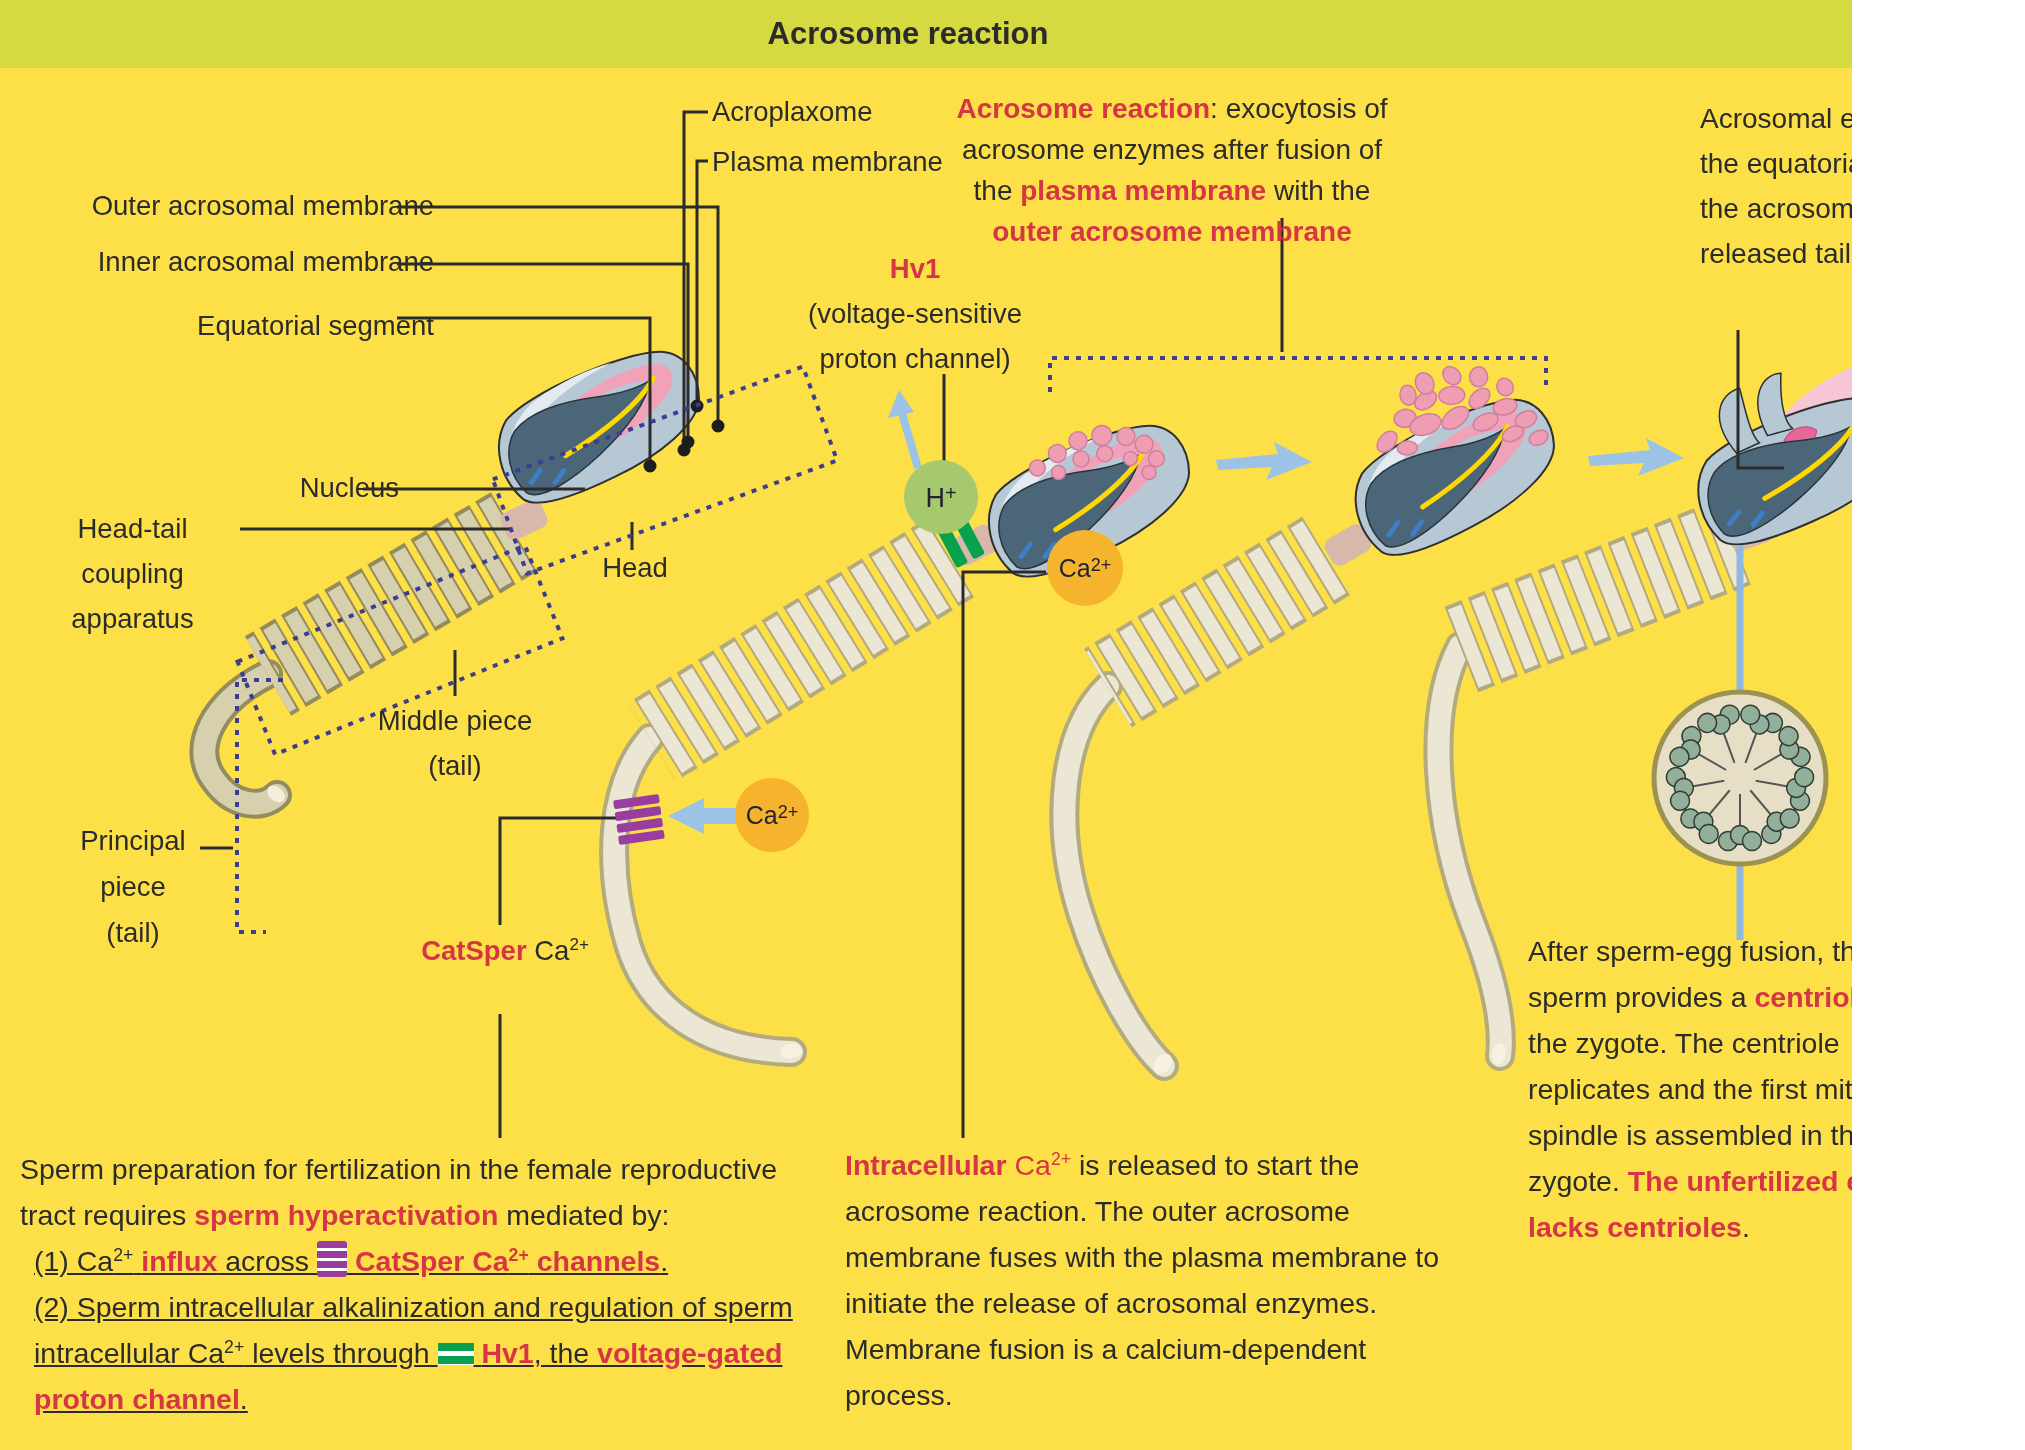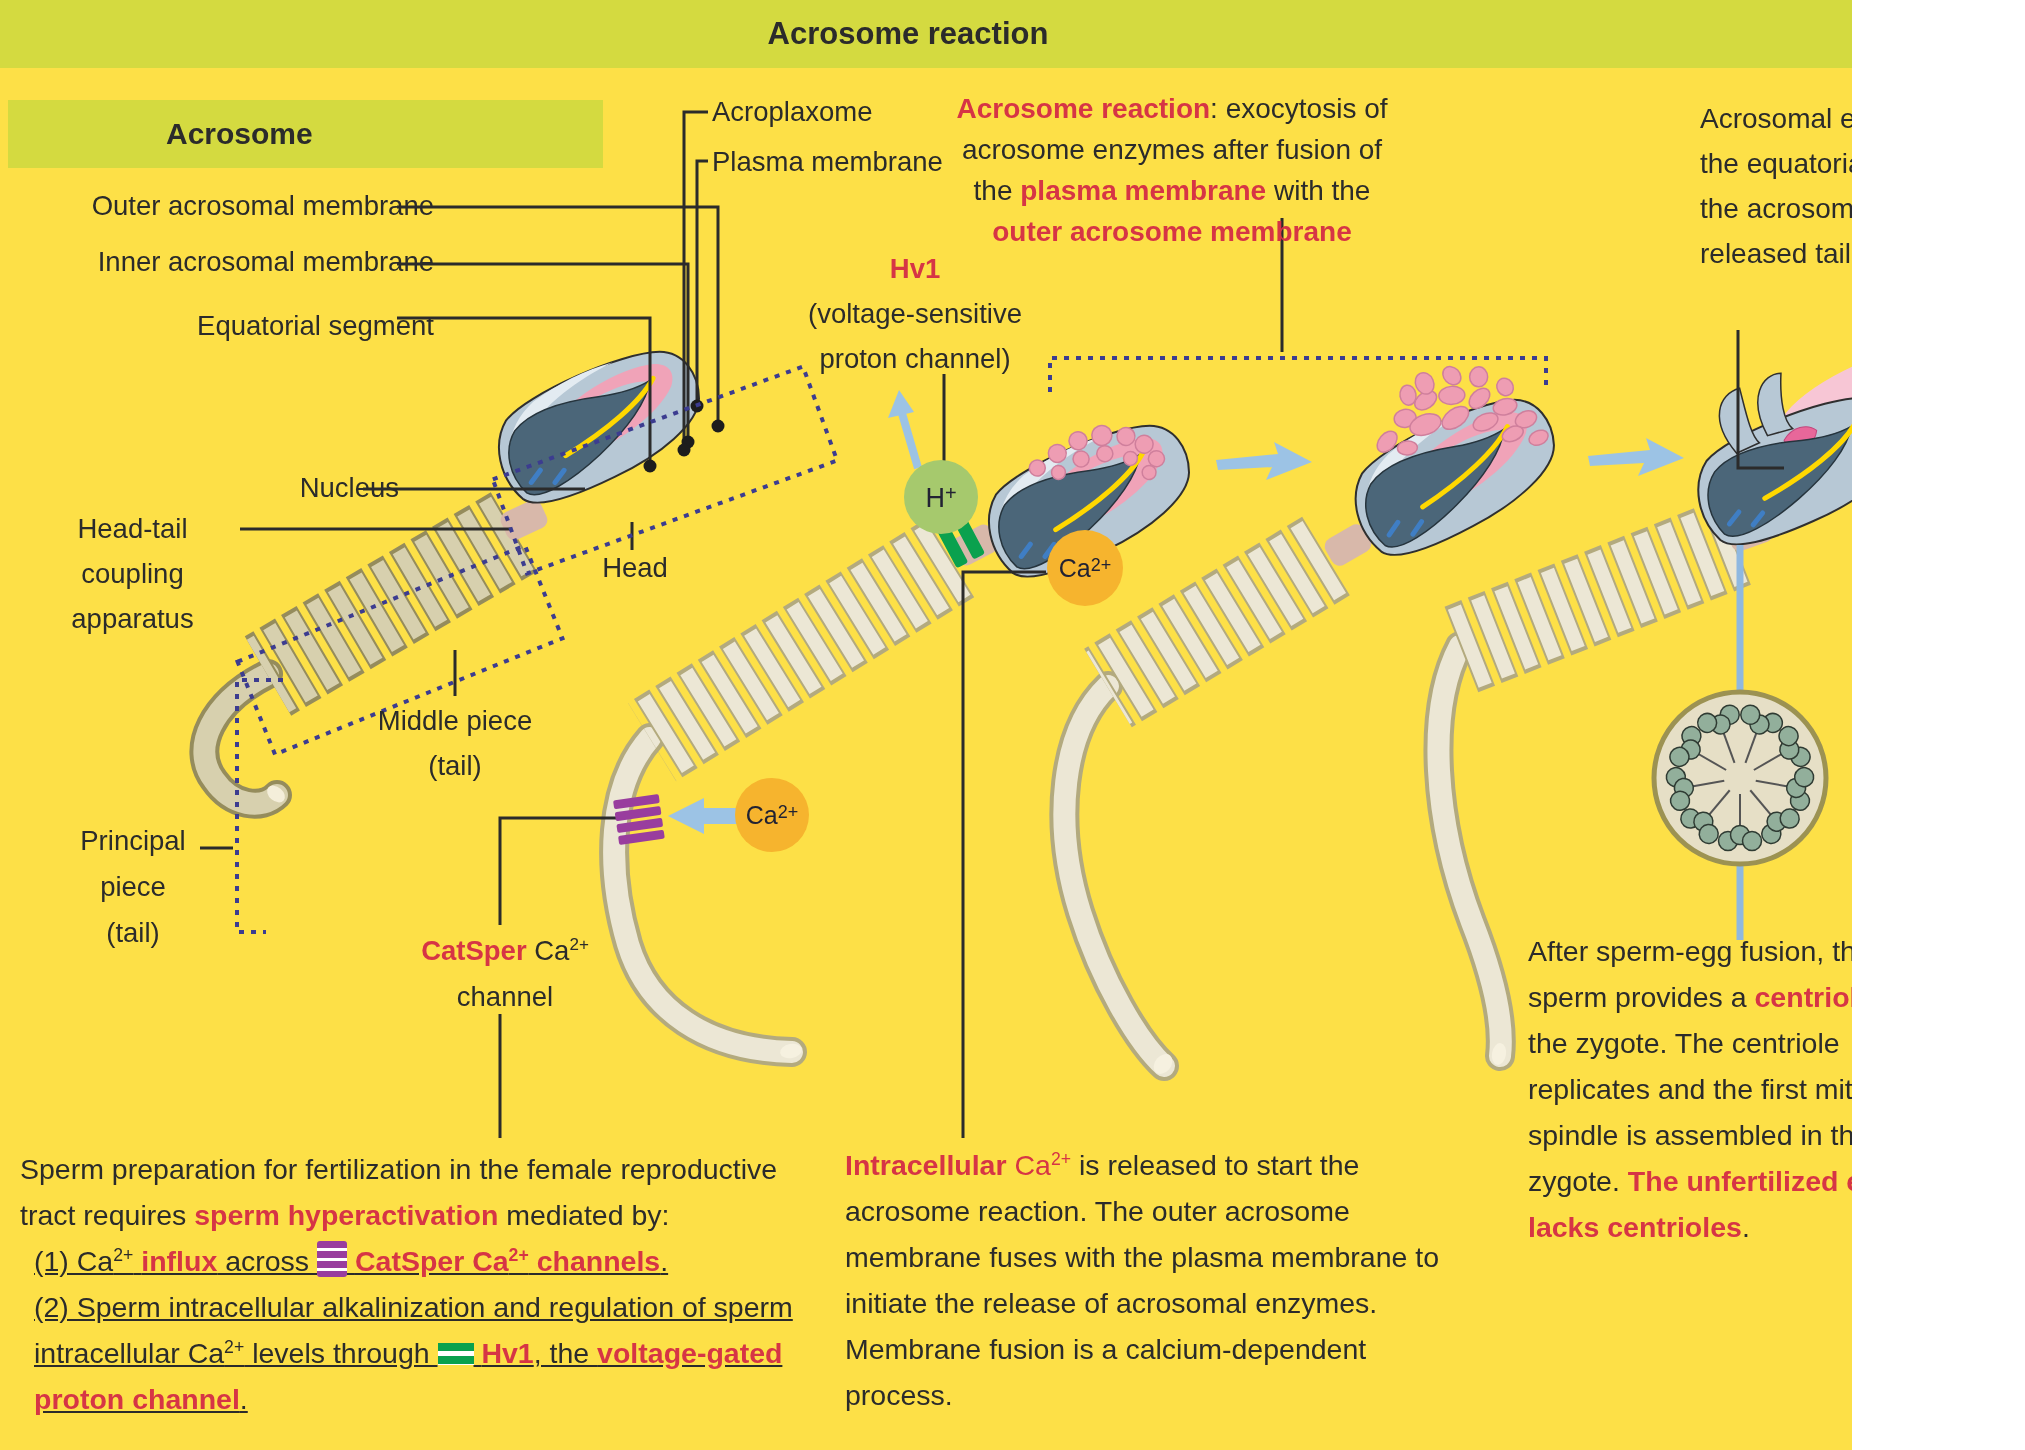--- a/index.html
+++ b/index.html
@@ -29,23 +29,20 @@
   svg{position:absolute;left:0;top:0;}
   .item{text-indent:0;padding-left:14px;text-decoration:underline;}
 </style>
 </head>
 <body>
 
 <div class="canvas">
 
   <div class="abs banner"></div>
   <div class="abs banner-title">Acrosome reaction</div>
-  <div class="abs acro-box">
-    <span>Acrosome</span>
-  </div>
 
   <svg width="2025" height="1450" viewBox="0 0 2025 1450">
     <defs>
       <path id="hd-outer" d="M-100,36 C-114,8 -108,-26 -86,-43 C-56,-60 46,-63 82,-49 C104,-40 110,-14 101,9 C91,32 44,47 -6,50 C-48,53 -90,52 -100,36 Z"></path>
       <path id="hd-sheen" d="M-96,4 C-96,-22 -80,-40 -54,-50 C-26,-58 8,-60 34,-57 C-4,-54 -44,-44 -70,-24 C-84,-13 -92,-4 -96,4 Z"></path>
       <path id="hd-pink" d="M-58,-16 C-22,-40 38,-50 72,-40 C86,-35 89,-24 80,-13 C58,9 4,22 -38,19 C-8,9 42,-6 63,-24 C44,-37 -12,-33 -58,-16 Z"></path>
       <path id="hd-yellow" d="M-44,12 C4,4 46,-10 66,-27"></path>
       <path id="hd-nucleus" d="M-94,32 C-104,10 -100,-16 -82,-30 C-62,-42 -28,-40 10,-30 C38,-23 56,-25 62,-26 C52,-8 24,10 -12,24 C-46,37 -84,45 -94,32 Z"></path>
       <path id="hd-dashes" d="M-86,24 l13,-8 M-64,33 l13,-8"></path>
       <g id="blobs-few">
@@ -293,21 +290,20 @@
   </div>
 
   <div class="abs plabel c lh45" style="left:790px;width:250px;top:246px;">
     <div class="redb">Hv1</div>
     <div>(voltage-sensitive</div>
     <div>proton channel)</div>
   </div>
 
   <div class="abs plabel c lh46" style="left:360px;width:290px;top:928px;">
     <div><span class="redb">CatSper</span><span> Ca</span><sup>2+</sup></div>
-    <div>channel</div>
   </div>
 
   <div class="abs note c" style="left:868px;width:608px;top:88px;">
     <div><span class="redb">Acrosome reaction</span><span>: exocytosis of</span></div>
     <div>acrosome enzymes after fusion of</div>
     <div><span>the </span><span class="redb">plasma membrane</span><span> with the</span></div>
     <div class="redb">outer acrosome membrane</div>
   </div>
 
   <div class="abs note wrap lh45" style="left:1700px;width:300px;top:96px;">Acrosomal enzymes in the equatorial recess of the acrosome are released tail</div>

